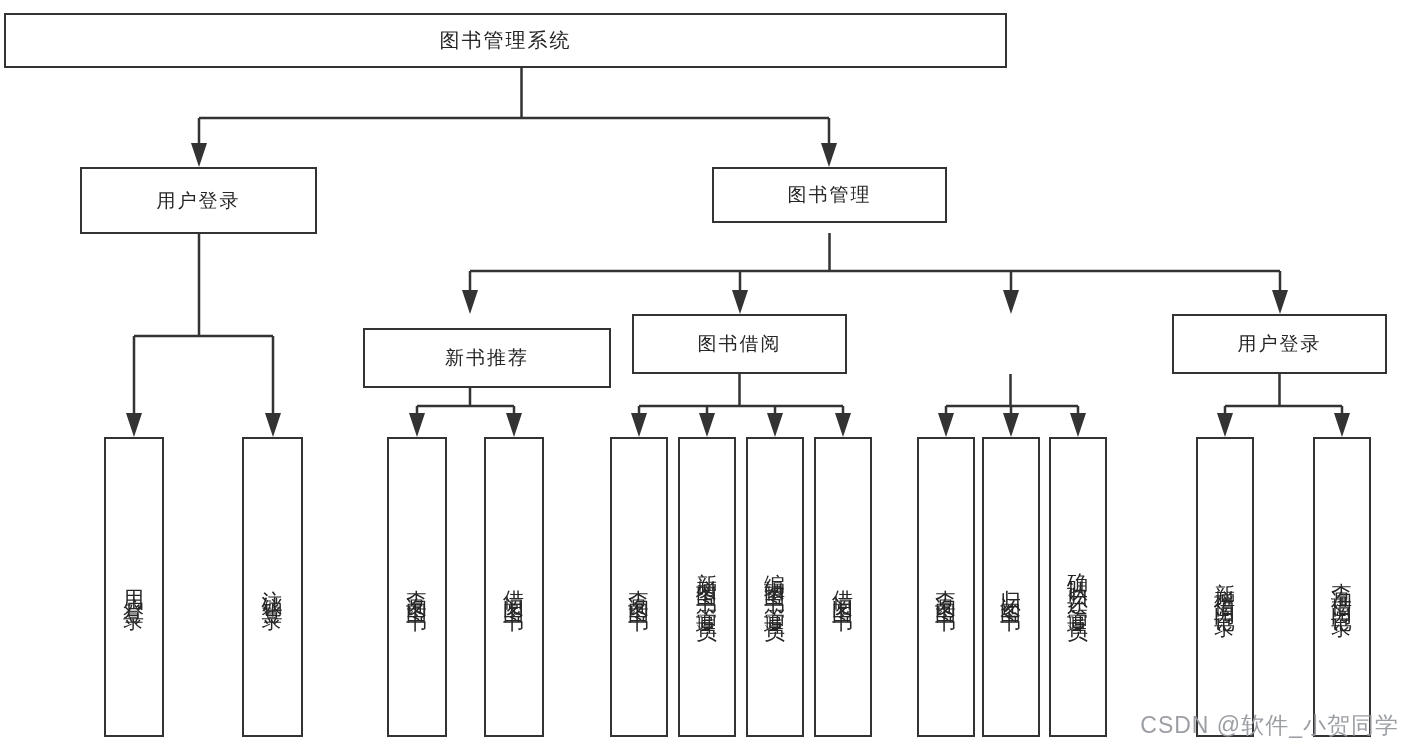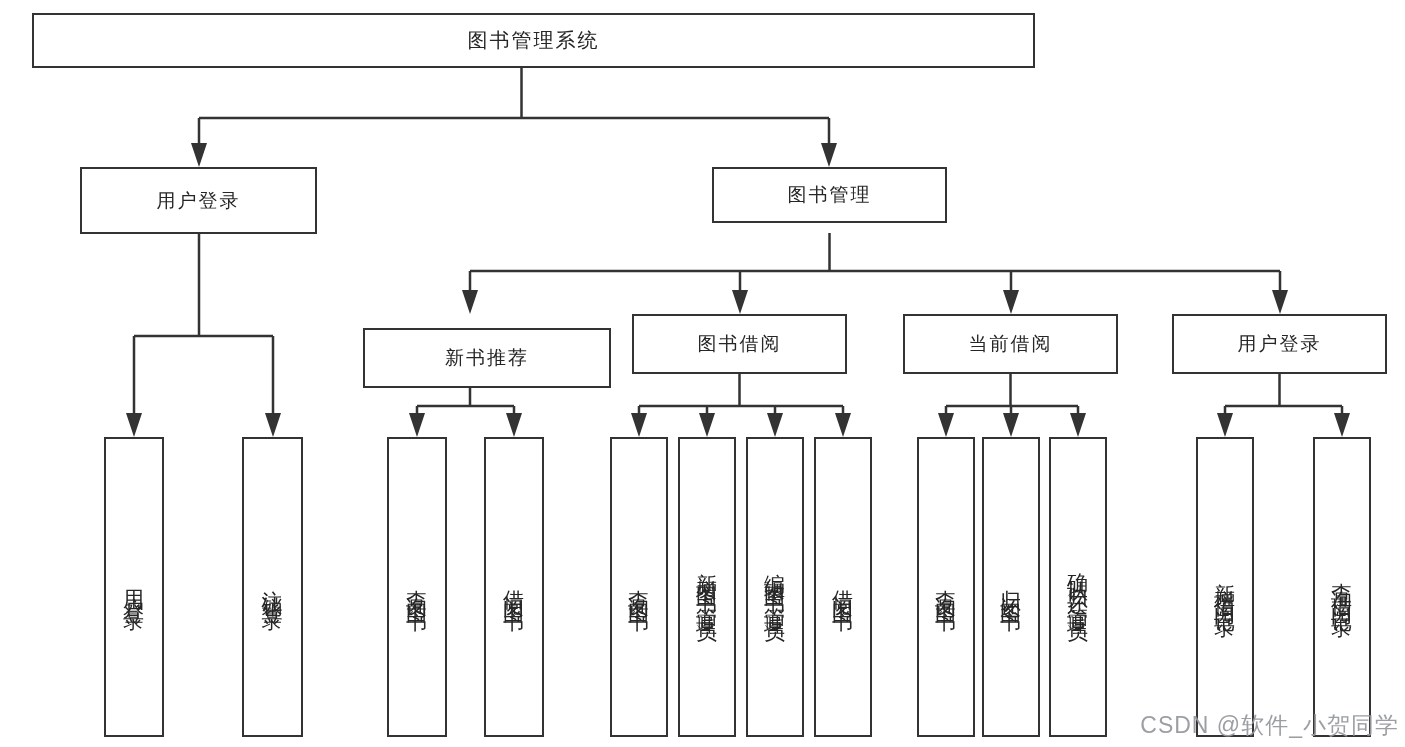--- a/index.html
+++ b/index.html
@@ -48,39 +48,36 @@
     <path class="wire" d="M739.5 374 V406 M639 406 H843 M639 406 V430 M707 406 V430 M775 406 V430 M843 406 V430"></path>
     <path class="arrow" d="M631 413 L647 413 L639 437 Z M699 413 L715 413 L707 437 Z M767 413 L783 413 L775 437 Z M835 413 L851 413 L843 437 Z"></path>
 
     <path class="wire" d="M1010.5 374 V406 M946 406 H1078 M946 406 V430 M1011 406 V430 M1078 406 V430"></path>
     <path class="arrow" d="M938 413 L954 413 L946 437 Z M1003 413 L1019 413 L1011 437 Z M1070 413 L1086 413 L1078 437 Z"></path>
 
     <path class="wire" d="M1279.5 374 V406 M1225 406 H1342 M1225 406 V430 M1342 406 V430"></path>
     <path class="arrow" d="M1217 413 L1233 413 L1225 437 Z M1334 413 L1350 413 L1342 437 Z"></path>
   </svg>
 
-  <div class="node h root" style="left:32px;top:13px;width:1003px;height:55px">
+  <div class="node h root" style="left:4px;top:13px;width:1003px;height:55px">
     <span>图书管理系统</span>
   </div>
 
   <div class="node h" style="left:80px;top:167px;width:237px;height:67px">
     <span>用户登录</span>
   </div>
   <div class="node h" style="left:712px;top:167px;width:235px;height:56px">
     <span>图书管理</span>
   </div>
 
   <div class="node h" style="left:363px;top:328px;width:248px;height:60px">
     <span>新书推荐</span>
   </div>
   <div class="node h" style="left:632px;top:314px;width:215px;height:60px">
     <span>图书借阅</span>
-  </div>
-  <div class="node h" style="left:903px;top:314px;width:215px;height:60px">
-    <span>当前借阅</span>
   </div>
   <div class="node h" style="left:1172px;top:314px;width:215px;height:60px">
     <span>用户登录</span>
   </div>
 
   <div class="node v" style="left:104px;top:437px;width:60px;height:300px">
     <span>用户登录</span>
   </div>
   <div class="node v" style="left:242px;top:437px;width:61px;height:300px">
     <span>注销登录</span>

